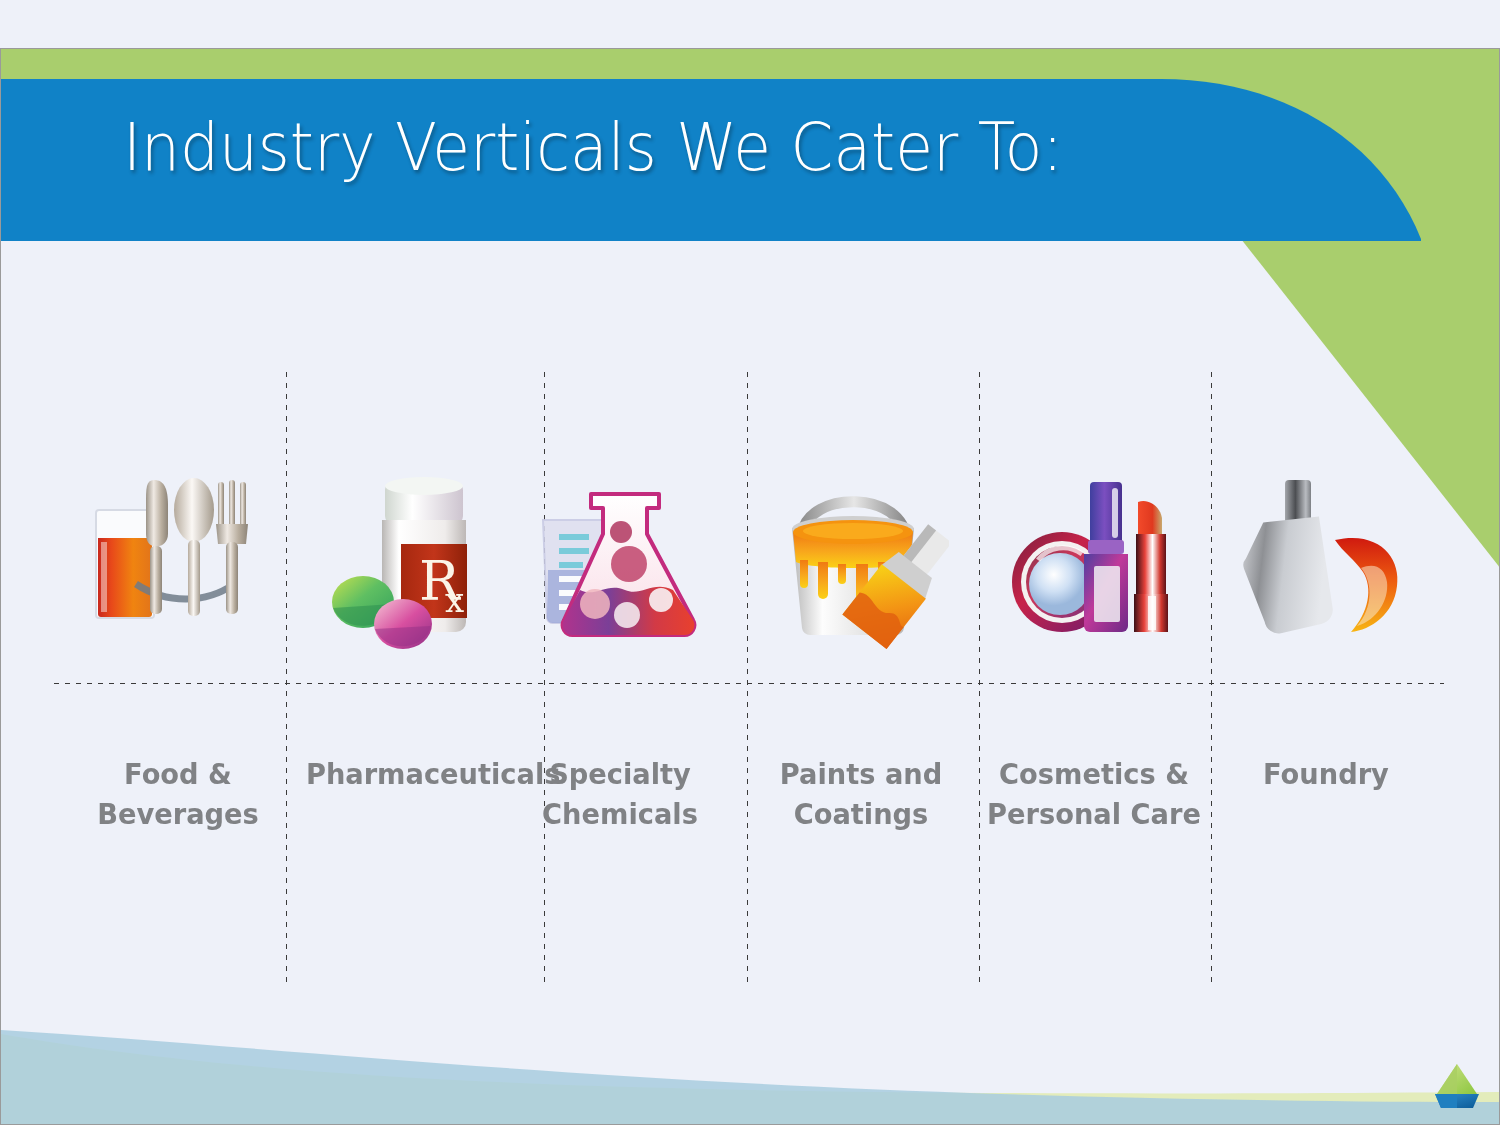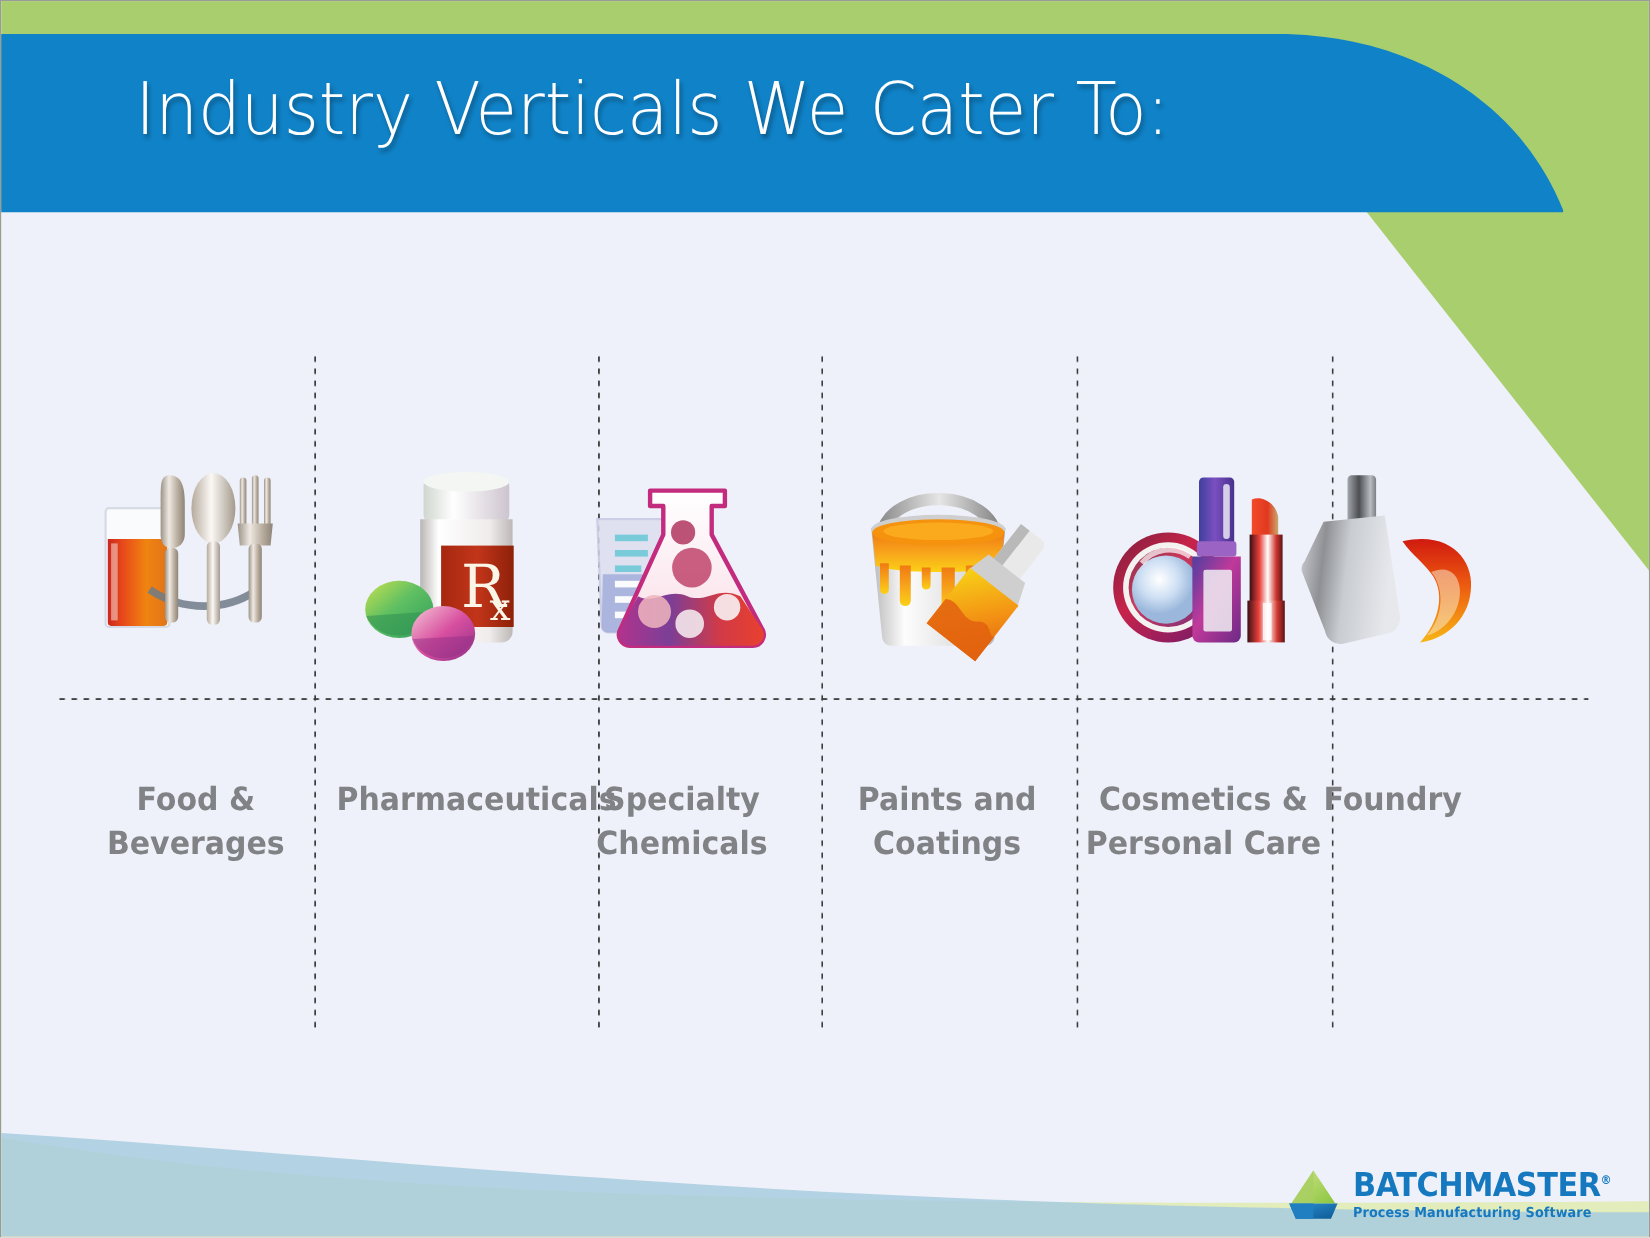--- a/index.html
+++ b/index.html
@@ -9,20 +9,21 @@
     font-family:"Liberation Sans",sans-serif;
     overflow:hidden;
     position:relative;
   }
   .slide{
     position:absolute;inset:0;
     background:#eef1f9;
     border:1px solid #9a9a9a;
     box-sizing:border-box;
     overflow:hidden;
+    margin-top:48px;
   }
 
   
   .green-top{
     position:absolute;left:0;top:0;width:1500px;height:1125px;
     background:#a9ce6d;
     clip-path:polygon(0 0,1500px 0,1500px 1125px,0 1125px);
     z-index:1;
   }
   .body-bg{
@@ -395,21 +396,21 @@
           <rect x="130" y="120" width="34" height="38" fill="url(#lipbody)"></rect>
           <rect x="144" y="122" width="8" height="34" fill="#ffffff" opacity="0.8"></rect>
         </svg>
       </div>
       <div class="col-label">
         <div>Cosmetics &amp;</div>
         <div>Personal Care</div>
       </div>
     </div>
 
-    <div class="col" style="left:1150px">
+    <div class="col" style="left:1210px">
       <div class="icon-wrap">
         <svg width="175" height="185" viewBox="0 0 175 185">
           <defs>
             <linearGradient id="steel" x1="0" y1="0" x2="1" y2="0.3">
               <stop offset="0%" stop-color="#d7d9de"></stop>
               <stop offset="30%" stop-color="#8e9094"></stop>
               <stop offset="55%" stop-color="#c9ccd1"></stop>
               <stop offset="100%" stop-color="#e6e8ec"></stop>
             </linearGradient>
             <linearGradient id="rod" x1="0" y1="0" x2="1" y2="0">
@@ -458,21 +459,15 @@
         <linearGradient id="pyrb" x1="0" y1="0" x2="1" y2="1">
           <stop offset="0%" stop-color="#2f8fd0"></stop>
           <stop offset="100%" stop-color="#0b5a96"></stop>
         </linearGradient>
       </defs>
       <path d="M28,4 L48,34 L8,34 Z" fill="url(#pyrg)"></path>
       <path d="M28,4 L28,34 L8,34 Z" fill="#a9cf63" opacity="0.85"></path>
       <path d="M6,34 L50,34 L44,48 L12,48 Z" fill="url(#pyrb)"></path>
       <path d="M6,34 L28,34 L28,48 L12,48 Z" fill="#1f7fc0"></path>
     </svg>
-    <div class="logo-text">
-      <div class="logo-name">
-        <span>BATCHMASTER</span><sup class="logo-reg">®</sup>
-      </div>
-      <div class="logo-tag">Process Manufacturing Software</div>
-    </div>
   </div>
 
 </div>
 
 </body></html>

